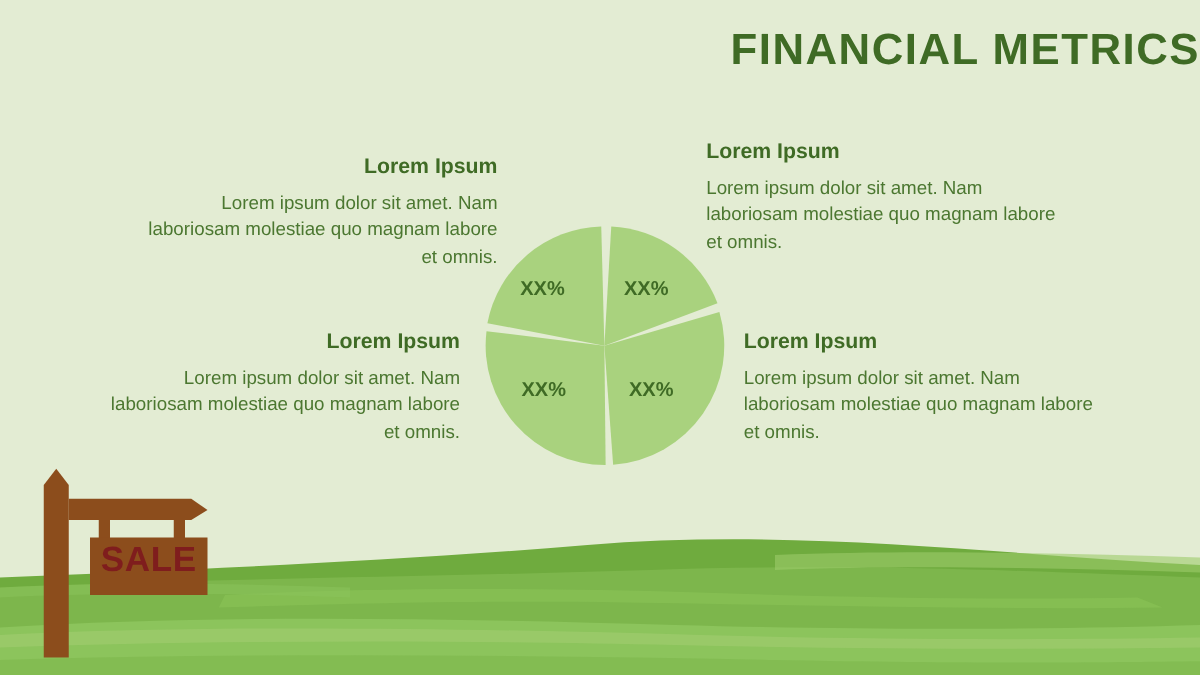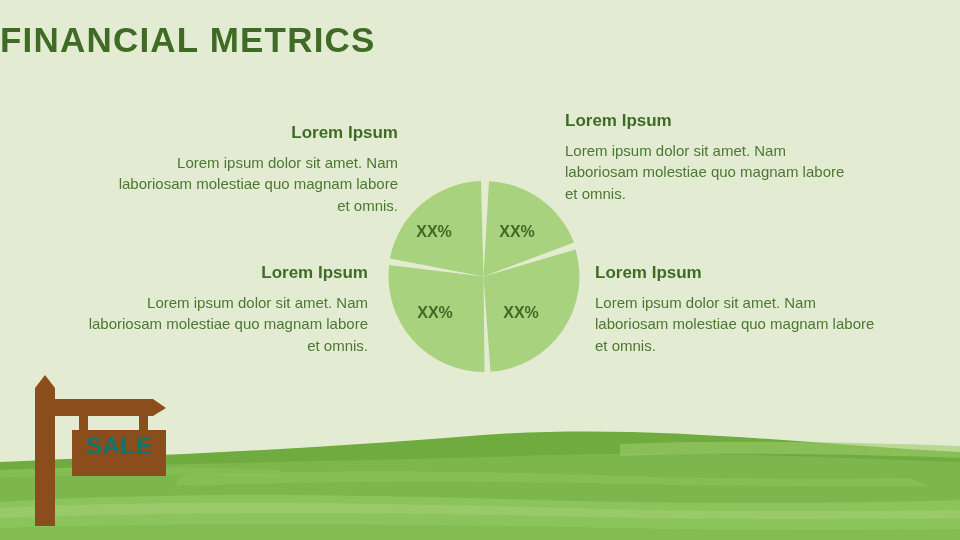--- a/index.html
+++ b/index.html
@@ -26,21 +26,21 @@
     height: 540px;
     pointer-events: none;
   }
 
   
   #title {
     position: absolute;
     left: 0;
     top: 20px;
     width: 960px;
-    text-align: left;
+    text-align: right;
     font-size: 35px;
     font-weight: bold;
     letter-spacing: 1.2px;
     color: #3f6b25;
     font-family: "Liberation Sans", sans-serif;
   }
 
   
   .callout {
     position: absolute;
@@ -92,23 +92,23 @@
     top: 368px;
     width: 150px;
     height: 160px;
   }
   #sale-text {
     position: absolute;
     left: 72px;
     top: 432px;
     width: 94px;
     text-align: center;
-    font-size: 24px;
+    font-size: 28px;
     font-weight: bold;
-    color: #0f766e;
+    color: #7f1d1d;
     letter-spacing: 0.5px;
     font-family: "Liberation Sans", sans-serif;
   }
 </style>
 </head>
 <body>
 
 <div id="slide">
 
   <svg id="landscape" viewBox="0 0 960 540" preserveAspectRatio="none">

